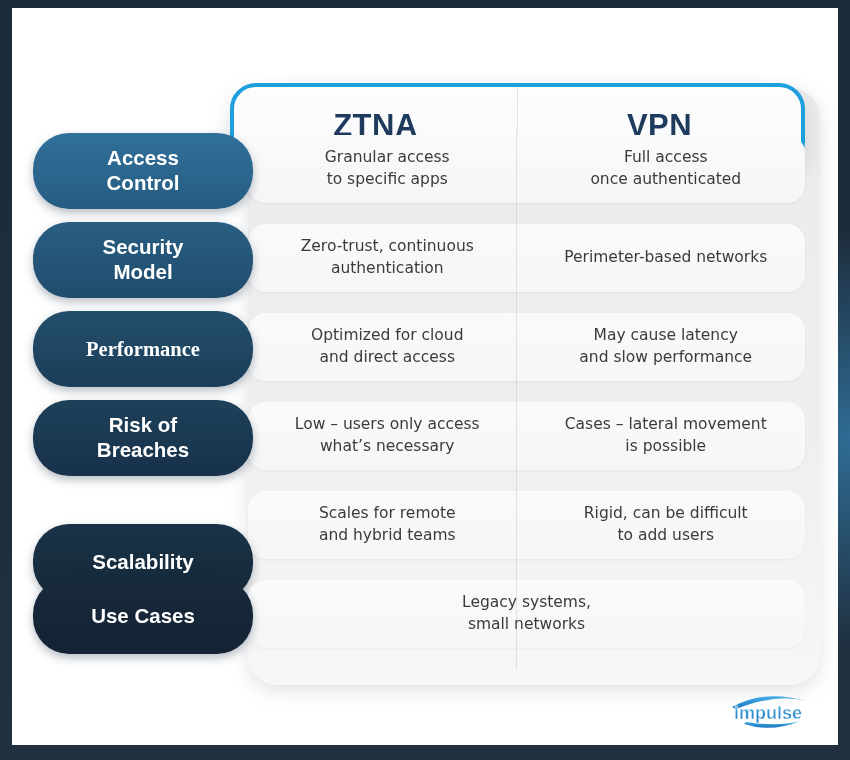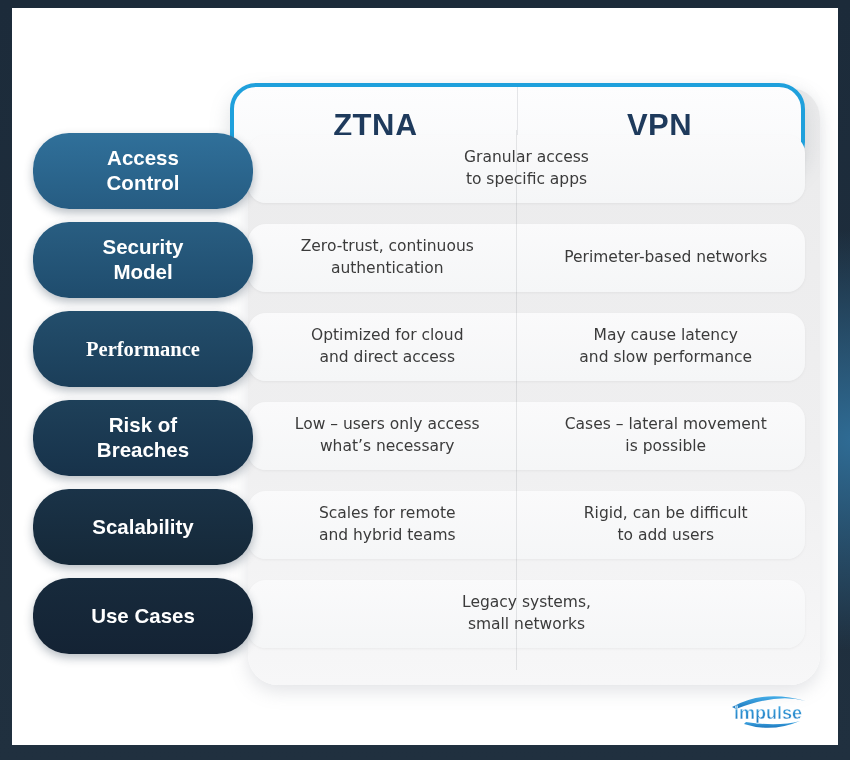--- a/index.html
+++ b/index.html
@@ -82,20 +82,22 @@
     <div class="header">
       <div class="hcell">ZTNA</div>
       <div class="hdivider"></div>
       <div class="hcell">VPN</div>
     </div>
 
     <div class="row" style="top:127px;">
       <div class="cell">
         <div class="half">Granular access
 to specific apps</div>
+        <div class="half">Full access
+once authenticated</div>
       </div>
       <div class="pill" style="background: linear-gradient(rgb(48, 112, 154), rgb(38, 92, 130));">Access
 Control</div>
     </div>
 
     <div class="row" style="top:216px;">
       <div class="cell">
         <div class="half">Zero-trust, continuous
 authentication</div>
         <div class="half">Perimeter-based networks</div>
@@ -125,21 +127,21 @@
 Breaches</div>
     </div>
 
     <div class="row" style="top:483px;">
       <div class="cell">
         <div class="half">Scales for remote
 and hybrid teams</div>
         <div class="half">Rigid, can be difficult
 to add users</div>
       </div>
-      <div class="pill" style="background: linear-gradient(rgb(26, 51, 72), rgb(21, 40, 56));">Scalability</div>
+      <div class="pill" style="background: linear-gradient(rgb(26, 51, 72), rgb(21, 40, 56)); margin-top: 35px;">Scalability</div>
     </div>
 
     <div class="row" style="top:572px;">
       <div class="cell">
         <div class="half">Legacy systems,
 small networks</div>
       </div>
       <div class="pill" style="background: linear-gradient(rgb(23, 42, 60), rgb(20, 35, 52));">Use Cases</div>
     </div>
 

